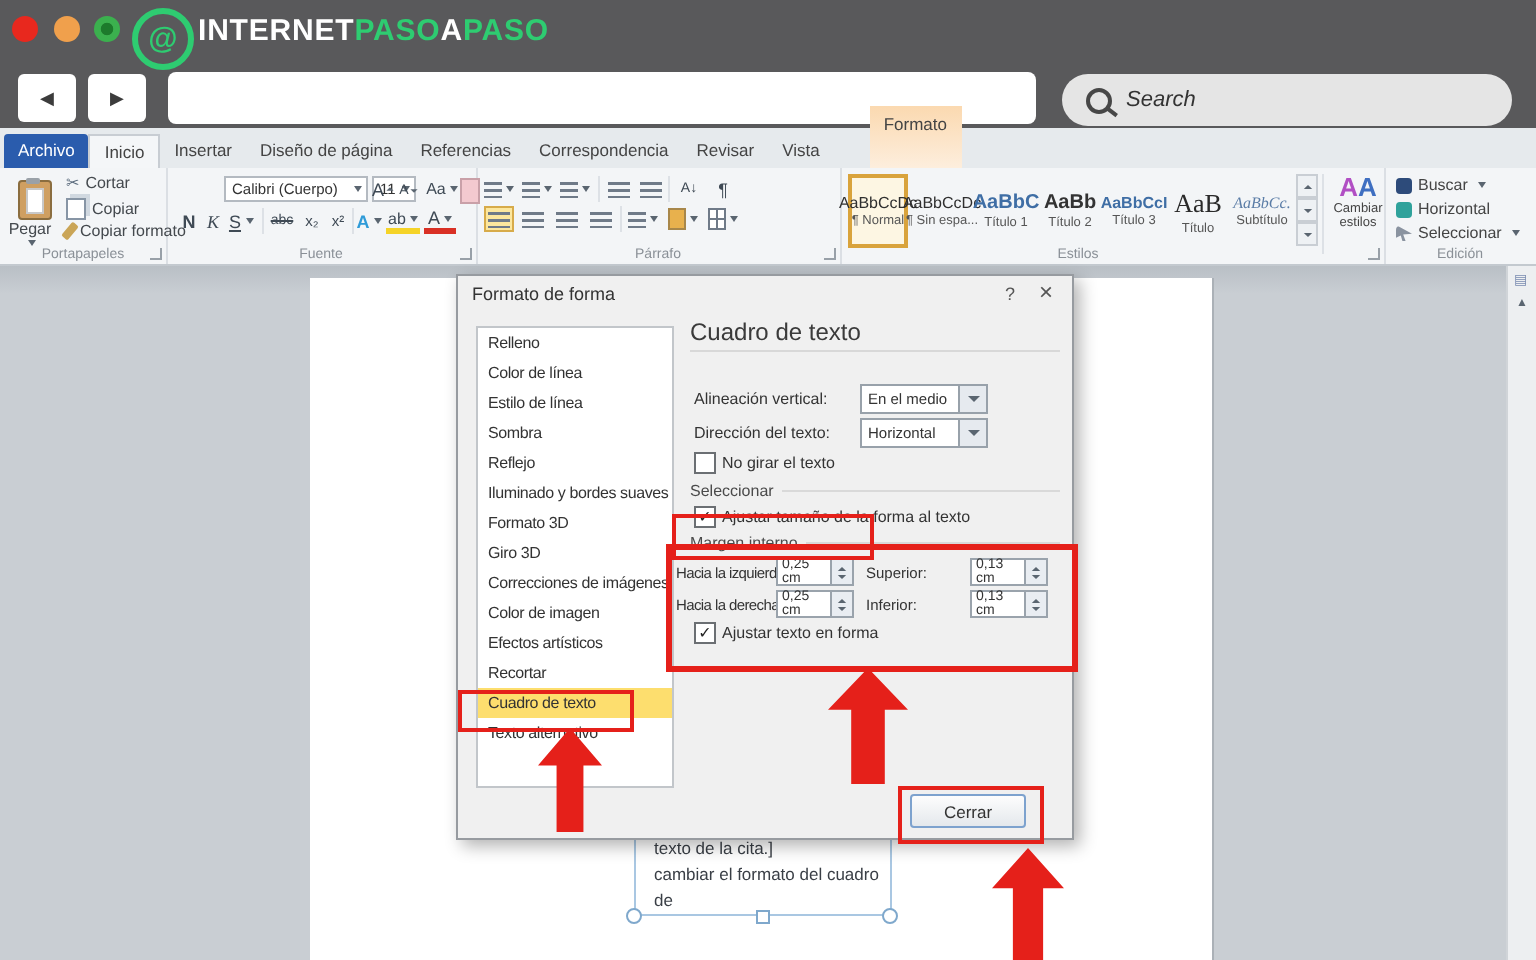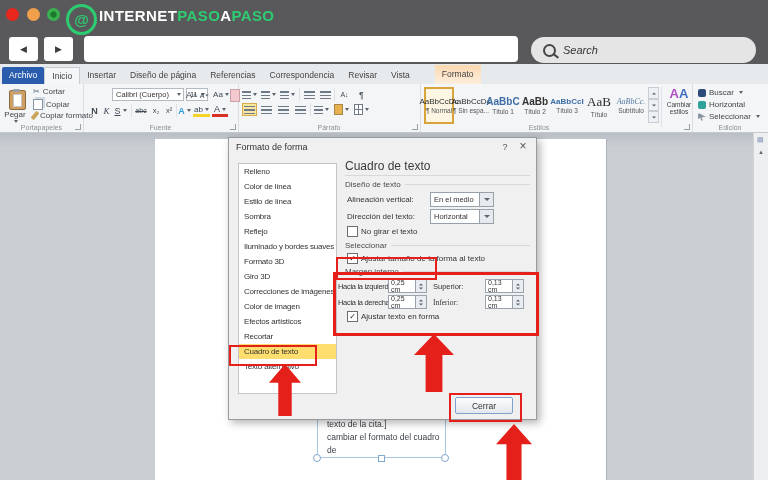--- a/index.html
+++ b/index.html
@@ -21,21 +21,21 @@
     display:flex;align-items:center;gap:7px;padding-left:12px;box-sizing:border-box;}
   .mag{width:9px;height:9px;border:2px solid #474747;border-radius:50%;position:relative;flex:0 0 auto;}
   .mag::after{content:"";position:absolute;width:6px;height:2px;background:#474747;transform:rotate(38deg);right:-5px;bottom:-2px;}
   .search-txt{font-size:11px;color:#333;font-style:italic;}
 
   
   .tabrow{left:0;top:64px;width:768px;height:20px;background:#e6eaed;display:flex;align-items:flex-end;}
   .tab{height:17px;line-height:17px;padding:0 7px;font-size:8.5px;color:#444;white-space:nowrap;}
   .tab-archivo{background:#2a5cad;color:#fff;border-radius:2px 2px 0 0;margin-left:2px;}
   .tab-active{background:#f4f6f8;border:1px solid #c8cdd3;border-bottom:none;height:16px;line-height:16px;}
-  .tab-formato{background:linear-gradient(#fbd9b0,#fdeedd);margin-left:18px;height:19px;line-height:19px;}
+  .tab-formato{background:linear-gradient(#fbd9b0,#fdeedd);margin-left:18px;height:31px;line-height:19px;}
 
   
   .ribbon{left:0;top:84px;width:768px;height:49px;background:#f3f5f7;border-bottom:1px solid #c3c9cf;box-sizing:border-box;}
   .rgroup{position:absolute;top:0;height:48px;border-right:1px solid #dbdfe4;}
   .glabel{position:absolute;bottom:1px;left:0;right:0;text-align:center;font-size:7px;color:#8a9097;}
   .dll{position:absolute;right:2px;bottom:2px;width:5px;height:5px;border-right:1px solid #98a0a8;border-bottom:1px solid #98a0a8;}
   .rtxt{font-size:8px;color:#44494e;white-space:nowrap;}
   .rbtn{position:absolute;display:flex;align-items:center;justify-content:center;font-size:9px;color:#3f4a55;}
   .ddbox{position:absolute;background:#fff;border:1px solid #b4bac1;display:flex;align-items:center;box-sizing:border-box;margin-left:24px;}
   .ddbox .t{flex:1;padding-left:3px;font-size:7.5px;color:#333;white-space:nowrap;overflow:hidden;}
@@ -390,23 +390,20 @@
     <div class="nav-item">Color de imagen</div>
     <div class="nav-item">Efectos artísticos</div>
     <div class="nav-item">Recortar</div>
     <div class="nav-item nav-sel">Cuadro de texto</div>
     <div class="nav-item">Texto alternativo</div>
   </div>
 
   <div class="abs dlg-head">Cuadro de texto</div>
   <div class="hrule" style="left:345px;top:175px;width:185px;"></div>
 
-  <div class="sect" style="left:345px;top:180px;width:185px;">
-      <span>Diseño de texto</span>
-    </div>
   <div class="dlbl" style="left:347px;top:195px;font-size:8px;">Alineación vertical:</div>
   <div class="dd" style="left:430px;top:192px;width:64px;height:15px;">
     <span class="t">En el medio</span>
     <span class="db">
         <span class="tri-d"></span>
       </span>
   </div>
   <div class="dlbl" style="left:347px;top:212px;font-size:8px;">Dirección del texto:</div>
   <div class="dd" style="left:430px;top:209px;width:64px;height:15px;">
     <span class="t">Horizontal</span>
@@ -444,21 +441,21 @@
       </span>
   </div>
   <div class="dlbl" style="left:338px;top:298px;letter-spacing:-.3px;">Hacia la derecha:</div>
   <div class="spinbox" style="left:388px;top:295px;">
     <span class="v">0,25 cm</span>
     <span class="s">
         <span class="tri-u" style="transform:scale(.7);"></span>
         <span class="tri-d" style="transform:scale(.7);"></span>
       </span>
   </div>
-  <div class="dlbl" style="left:433px;top:298px;font-family:Liberation Serif, serif;">Inferior:</div>
+  <div class="dlbl" style="left:433px;top:298px;">Inferior:</div>
   <div class="spinbox" style="left:485px;top:295px;">
     <span class="v">0,13 cm</span>
     <span class="s">
         <span class="tri-u" style="transform:scale(.7);"></span>
         <span class="tri-d" style="transform:scale(.7);"></span>
       </span>
   </div>
   <div class="cb" style="left:347px;top:311px;">✓</div>
   <div class="dlbl" style="left:361px;top:312px;font-size:8px;">Ajustar texto en forma</div>
 

